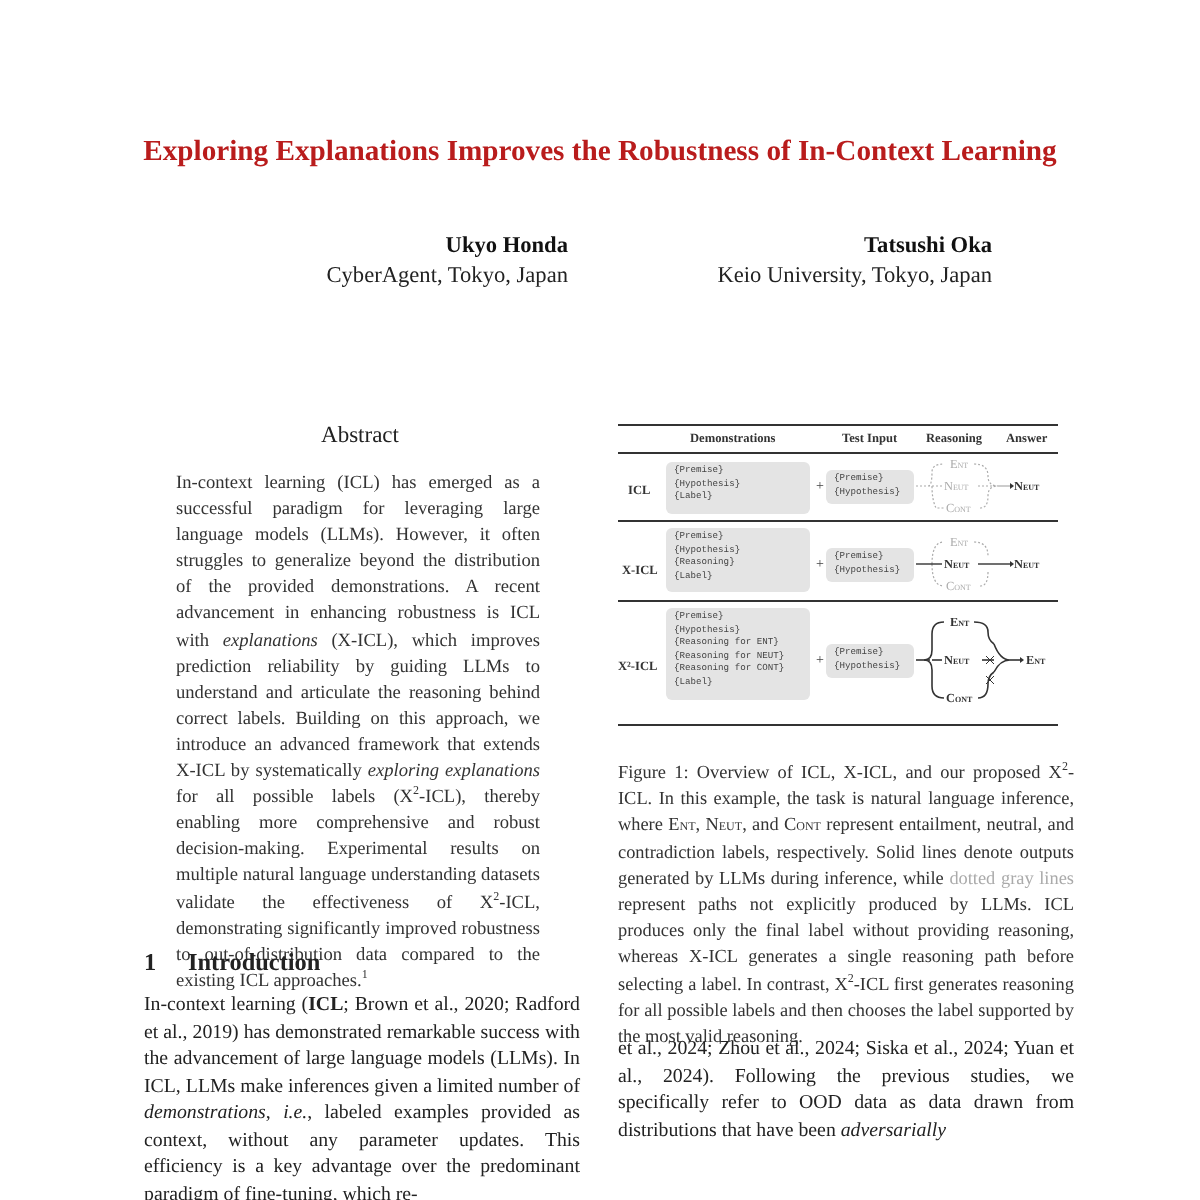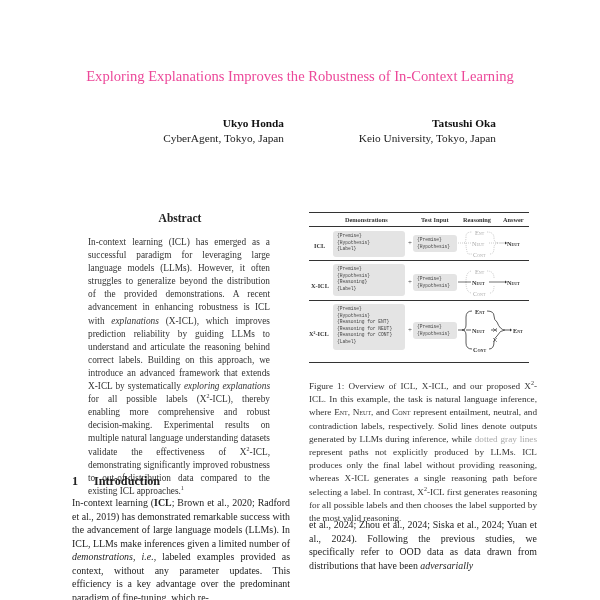--- a/index.html
+++ b/index.html
@@ -1,25 +1,25 @@
 <!DOCTYPE html>
 <html><head>
 <meta charset="utf-8">
 <style>
   html, body { margin:0; padding:0; background:#ffffff; }
   body { width:600px; height:600px; overflow:hidden; position:relative;
          font-family:"Liberation Serif", serif; color:#222; }
   .abs { position:absolute; }
-  .title { top:68px; left:0; width:600px; text-align:center; font-weight:normal; font-size:14.6px; color:#ec4899; }
+  .title { top:68px; left:0; width:600px; text-align:center; font-weight:bold; font-size:14.6px; color:#b91c1c; }
   .author { top:116px; width:200px; text-align:right; font-size:11.3px; line-height:14.5px; }
   .author .name { font-weight:bold; color:#111; }
   .author .email { font-family:"Liberation Mono", monospace; font-size:10.2px; }
   .a1 { left:84px; }
   .a2 { left:296px; }
-  .abs-head { top:212px; left:60px; width:240px; text-align:center; font-weight:bold; font-size:11.5px; }
+  .abs-head { top:212px; left:60px; width:240px; text-align:center; font-weight:normal; font-size:11.5px; }
   .abstract { top:236px; left:88px; width:182px; font-size:9.3px; line-height:13.1px; text-align:justify; color:#333; }
   .sec-head { top:474px; left:72px; font-weight:bold; font-size:12.2px; }
   .sec-head .num { display:inline-block; width:22px; }
   .intro { top:496px; left:72px; width:218px; font-size:9.9px; line-height:13.5px; text-align:justify; color:#222; }
   .rightcol { top:518px; left:309px; width:228px; font-size:9.9px; line-height:13.5px; text-align:justify; color:#222; }
   .caption { top:380px; left:309px; width:228px; font-size:9.2px; line-height:13.2px; text-align:justify; color:#333; }
   .sc { font-variant:small-caps; }
   .gray { color:#aaa; }
   sup { font-size:6px; vertical-align:4px; line-height:0; }
 

